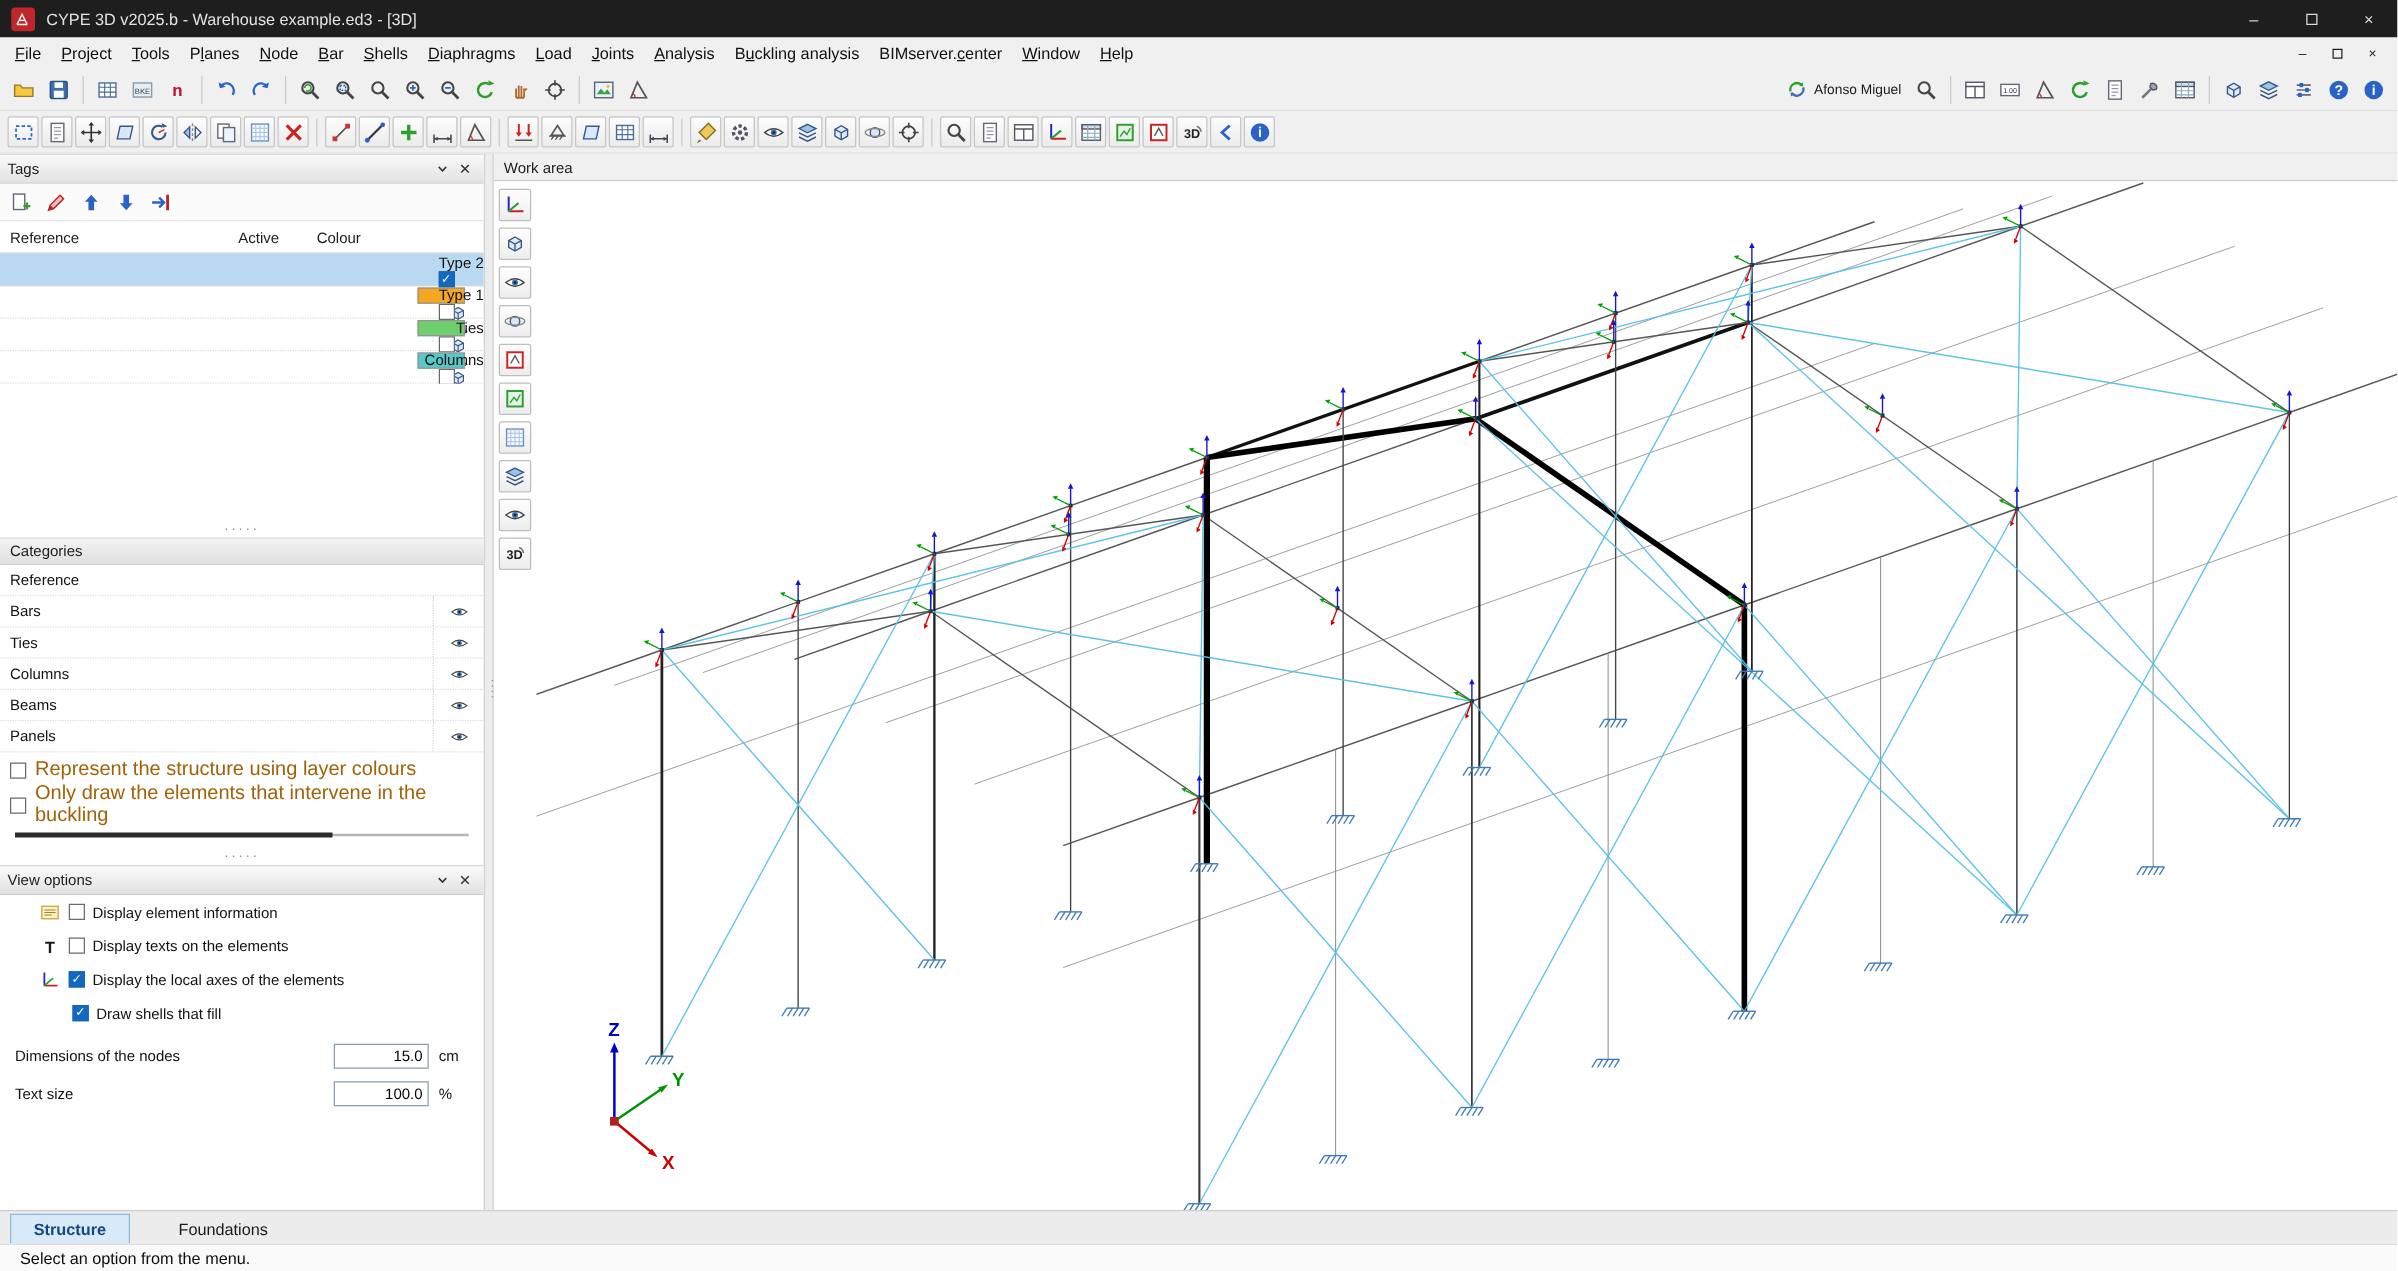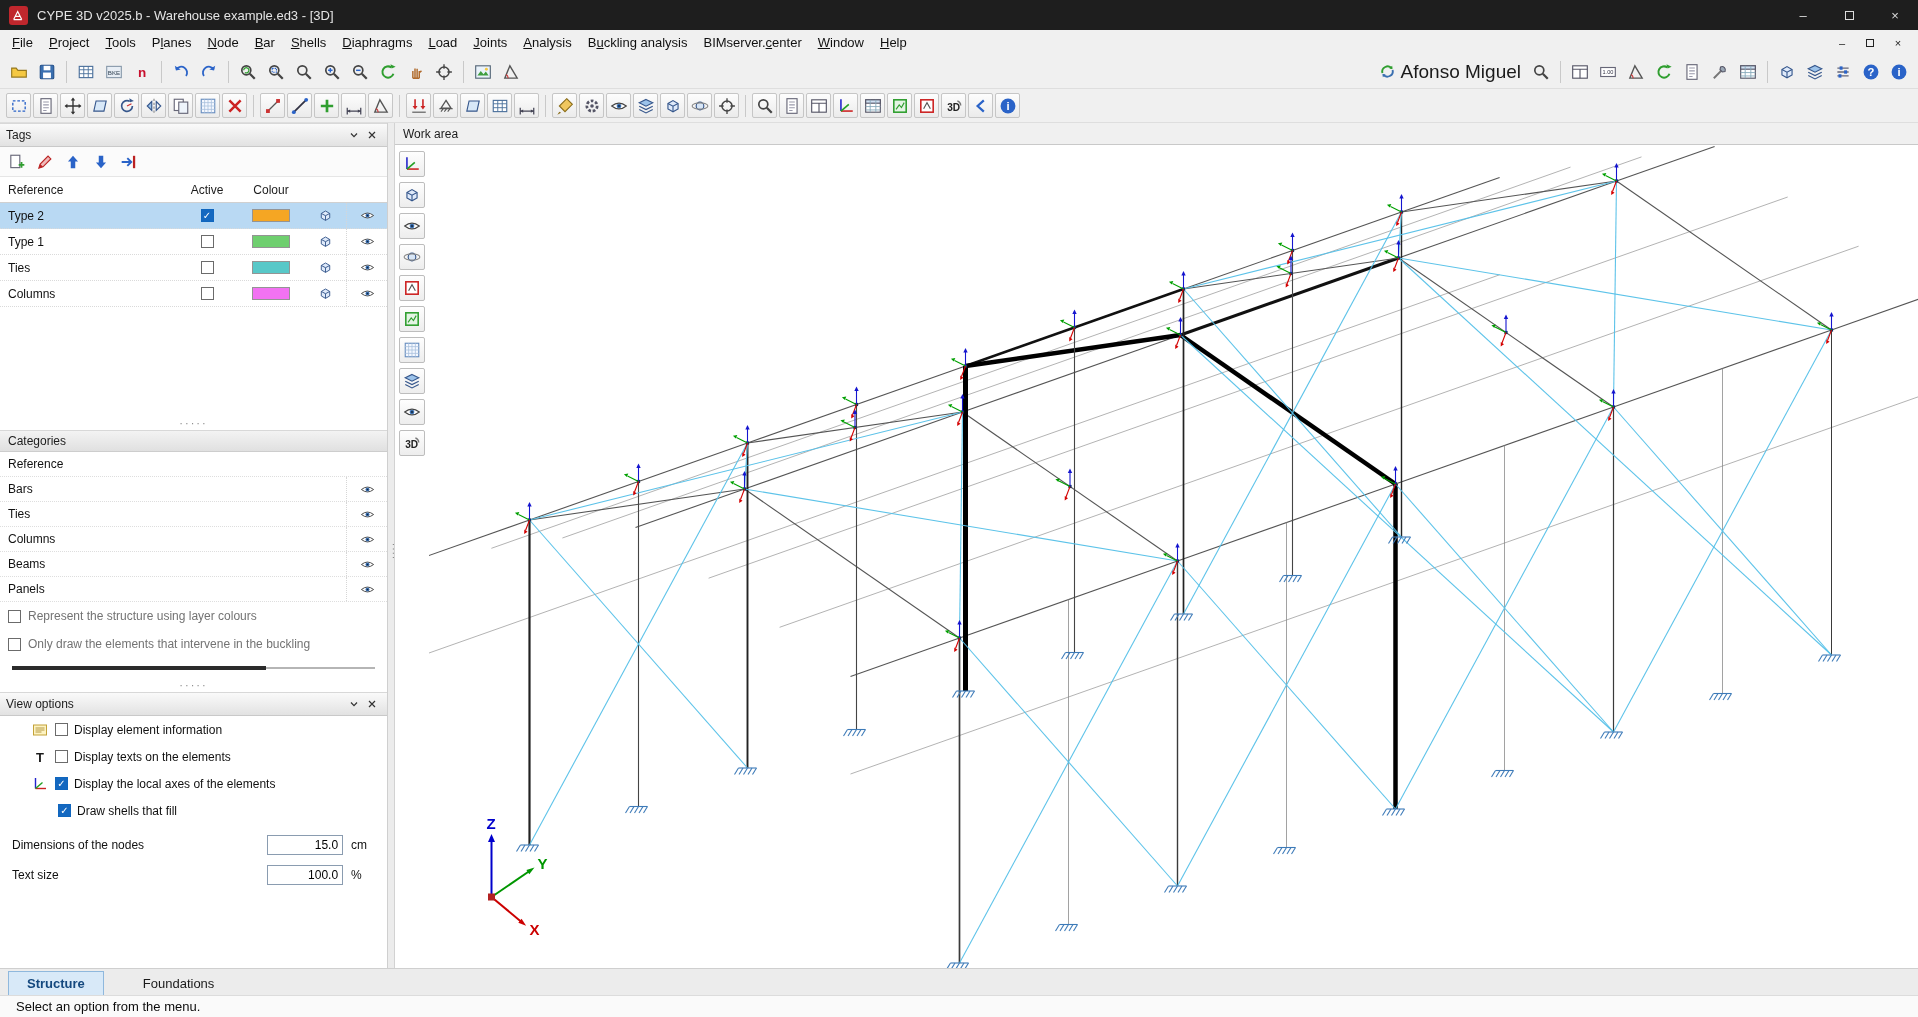--- a/index.html
+++ b/index.html
@@ -22,51 +22,51 @@
   .mdi-btn{width:24px;height:18px;display:flex;align-items:center;justify-content:center;font-size:11px;color:#222;}
   .restore-box{width:8px;height:8px;border:1px solid #222;display:inline-block;}
 
   
   .toolbar{display:flex;align-items:center;background:#f0f0f0;border-bottom:1px solid #dedede;padding:2px 5px;height:34px;flex:0 0 auto;}
   .tbtn{width:26px;height:26px;display:flex;align-items:center;justify-content:center;margin:0 1px;border:1px solid transparent;border-radius:2px;flex:0 0 auto;}
   .tbtn svg{width:18px;height:18px;}
   .toolbar2 .tbtn{border:1px solid #c6c6c6;background:linear-gradient(#fdfdfd,#ebebeb);width:25px;height:25px;}
   .sep{width:1px;height:22px;background:#c9c9c9;margin:0 5px;flex:0 0 auto;}
   .tb-right{margin-left:auto;display:flex;align-items:center;}
-  .user-chip{display:flex;align-items:center;gap:5px;margin-right:6px;font-size:19px;color:#1a1a1a;}
+  .user-chip{display:flex;align-items:center;gap:5px;margin-right:6px;font-size:11px;color:#1a1a1a;}
   .user-chip svg{width:17px;height:17px;}
 
   
   .content{display:flex;height:845px;flex:0 0 auto;}
   .left-panel{width:388px;background:#fff;border-right:1px solid #cfcfcf;display:flex;flex-direction:column;overflow:hidden;flex:0 0 auto;}
   .panel-header{height:24px;background:linear-gradient(#fafafa,#e2e2e2);border-top:1px solid #d8d8d8;border-bottom:1px solid #c9c9c9;display:flex;align-items:center;padding:0 6px;font-size:12px;color:#1c1c1c;flex:0 0 auto;}
   .ph-title{flex:1;}
   .ph-btn{width:18px;height:18px;display:flex;align-items:center;justify-content:center;}
   .ph-btn svg{width:12px;height:12px;}
   .tags-toolbar{height:30px;display:flex;align-items:center;padding:0 4px;gap:2px;border-bottom:1px solid #e6e6e6;background:#fbfbfb;flex:0 0 auto;}
   .tags-toolbar .tbtn{width:24px;height:24px;}
   .tt-head{display:flex;height:26px;align-items:center;border-bottom:1px solid #d0d0d0;font-size:12px;color:#1c1c1c;flex:0 0 auto;}
   .c-ref{flex:1;padding-left:8px;}
   .c-act{width:60px;text-align:center;}
   .c-col{width:68px;text-align:center;}
   .c-cube{width:41px;display:flex;justify-content:center;align-items:center;height:100%;}
   .c-eye{width:41px;display:flex;justify-content:center;align-items:center;height:100%;border-left:1px dotted #d6d6d6;}
-  .t-row{display:flex;height:26px;align-items:center;border-bottom:1px dotted #dadada;font-size:12px;color:#111;}
+  .t-row{display:flex;height:26px;align-items:flex-end;border-bottom:1px dotted #dadada;font-size:12px;color:#111;flex-direction:column;}
   .t-row.selected{background:#b9d9f3;}
   .cb{width:13px;height:13px;border:1px solid #6b6b6b;background:#fff;display:inline-flex;align-items:center;justify-content:center;font-size:10px;line-height:1;color:#fff;flex:0 0 auto;}
   .cb.on{background:#1468c0;border-color:#1066be;}
   .swatch{width:38px;height:13px;border:1px solid #949494;display:inline-block;}
   .tags-filler{height:109px;background:#fff;flex:0 0 auto;}
   .hdots{height:14px;display:flex;align-items:center;justify-content:center;flex:0 0 auto;}
   .hdots::after{content:"·····";color:#8a8a8a;font-size:11px;letter-spacing:2px;}
   .panel-sub{height:22px;background:linear-gradient(#f3f3f3,#e0e0e0);border-top:1px solid #d8d8d8;border-bottom:1px solid #cdcdcd;display:flex;align-items:center;padding:0 8px;font-size:12px;color:#1c1c1c;flex:0 0 auto;}
   .cat-row{display:flex;height:25px;align-items:center;border-bottom:1px dotted #dedede;font-size:12px;color:#111;flex:0 0 auto;}
   .cat-lbl{flex:1;padding-left:8px;}
   .cat-eye{width:41px;display:flex;justify-content:center;align-items:center;height:100%;border-left:1px dotted #d6d6d6;}
-  .opt-row{display:flex;align-items:center;gap:7px;height:28px;padding:0 8px;font-size:12px;color:#737373;flex:0 0 auto;}
+  .opt-row{display:flex;align-items:center;gap:7px;height:28px;padding:0 8px;font-size:16px;color:#a16207;flex:0 0 auto;}
   .slider{height:20px;display:flex;align-items:center;padding:0 12px;flex:0 0 auto;}
   .slider-track{flex:1;height:2px;background:#b5b5b5;position:relative;}
   .slider-fill{position:absolute;left:0;top:-1px;width:70%;height:4px;background:#2b2b2b;}
   .vo-row{display:flex;align-items:center;gap:6px;height:27px;padding:0 6px;font-size:12px;color:#111;flex:0 0 auto;margin-left:24px;}
   .vo-row.indent{padding-left:34px;}
   .vo-icon{width:19px;height:19px;display:flex;align-items:center;justify-content:center;}
   .vo-icon svg{width:16px;height:16px;}
   .vo-gap{height:6px;flex:0 0 auto;}
   .vo-input-row{display:flex;align-items:center;height:30px;padding:0 8px 0 12px;font-size:12px;color:#111;gap:8px;flex:0 0 auto;}
   .vo-input-row .lbl{width:248px;}

